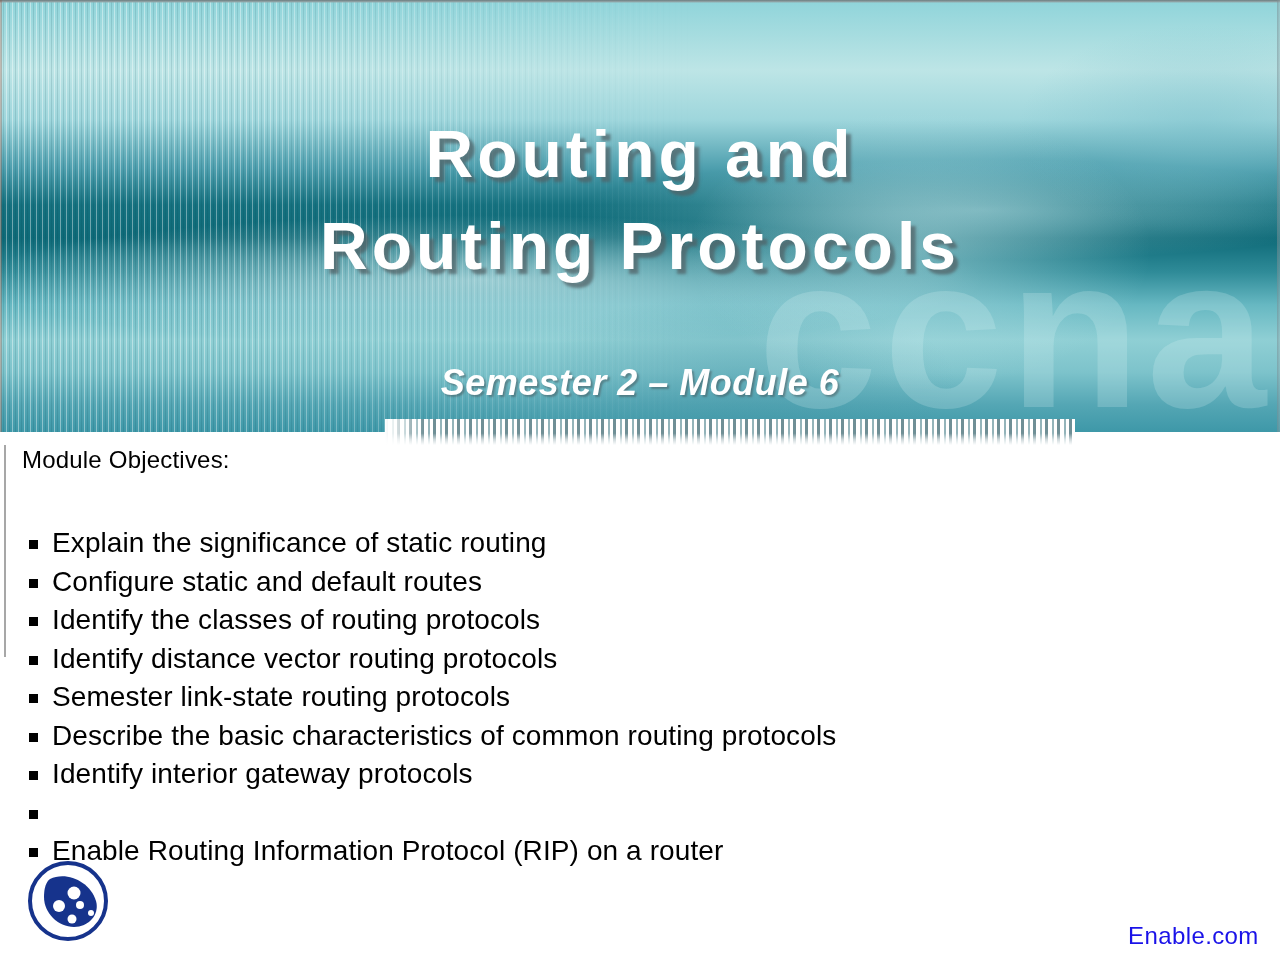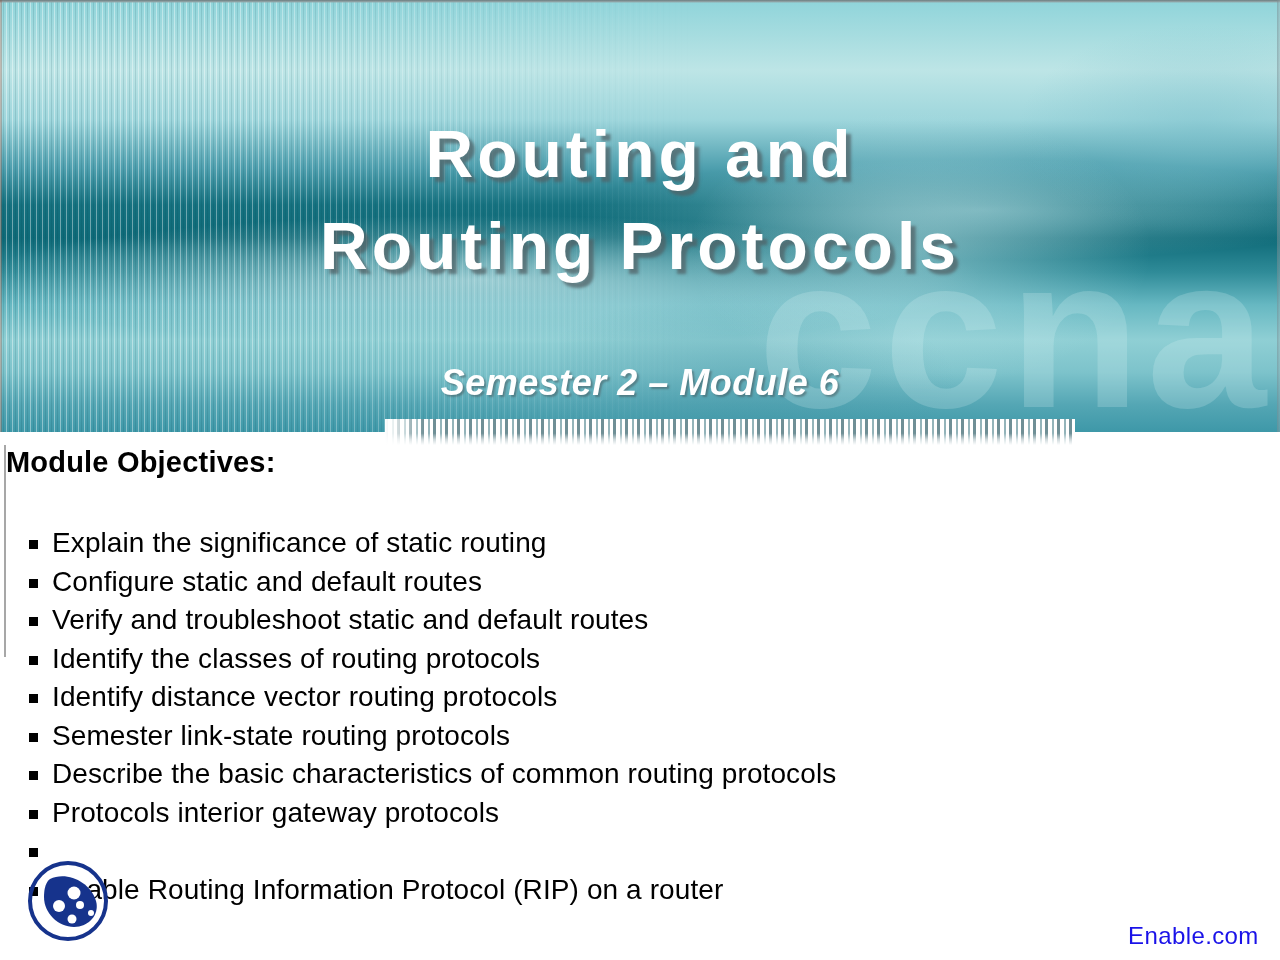--- a/index.html
+++ b/index.html
@@ -207,24 +207,24 @@
     left: 4px;
     top: 445px;
     width: 2px;
     height: 212px;
     background: #a7a7a7;
     z-index: 3;
   }
 
   .objectives-heading {
     position: absolute;
-    left: 6px;
+    left: 22px;
     top: 446px;
-    font-size: 29px;
-    font-weight: bold;
+    font-size: 24px;
+    font-weight: normal;
     color: #000000;
     letter-spacing: 0.2px;
     z-index: 4;
   }
 
   .bullet-list {
     position: absolute;
     left: 0;
     top: 524px;
     width: 1280px;
@@ -311,41 +311,37 @@
     <div class="bullet-row">
       <span class="bullet-marker"></span>
       <span class="bullet-text">Explain the significance of static routing</span>
     </div>
     <div class="bullet-row">
       <span class="bullet-marker"></span>
       <span class="bullet-text">Configure static and default routes</span>
     </div>
     <div class="bullet-row">
       <span class="bullet-marker"></span>
-      <span class="bullet-text">Verify and troubleshoot static and default routes</span>
-    </div>
-    <div class="bullet-row">
-      <span class="bullet-marker"></span>
       <span class="bullet-text">Identify the classes of routing protocols</span>
     </div>
     <div class="bullet-row">
       <span class="bullet-marker"></span>
       <span class="bullet-text">Identify distance vector routing protocols</span>
     </div>
     <div class="bullet-row">
       <span class="bullet-marker"></span>
       <span class="bullet-text">Semester link-state routing protocols</span>
     </div>
     <div class="bullet-row">
       <span class="bullet-marker"></span>
       <span class="bullet-text">Describe the basic characteristics of common routing protocols</span>
     </div>
     <div class="bullet-row">
       <span class="bullet-marker"></span>
-      <span class="bullet-text">Protocols interior gateway protocols</span>
+      <span class="bullet-text">Identify interior gateway protocols</span>
     </div>
     <div class="bullet-row">
       <span class="bullet-marker"></span>
     </div>
     <div class="bullet-row">
       <span class="bullet-marker"></span>
       <span class="bullet-text">Enable Routing Information Protocol (RIP) on a router</span>
     </div>
   </div>
 

